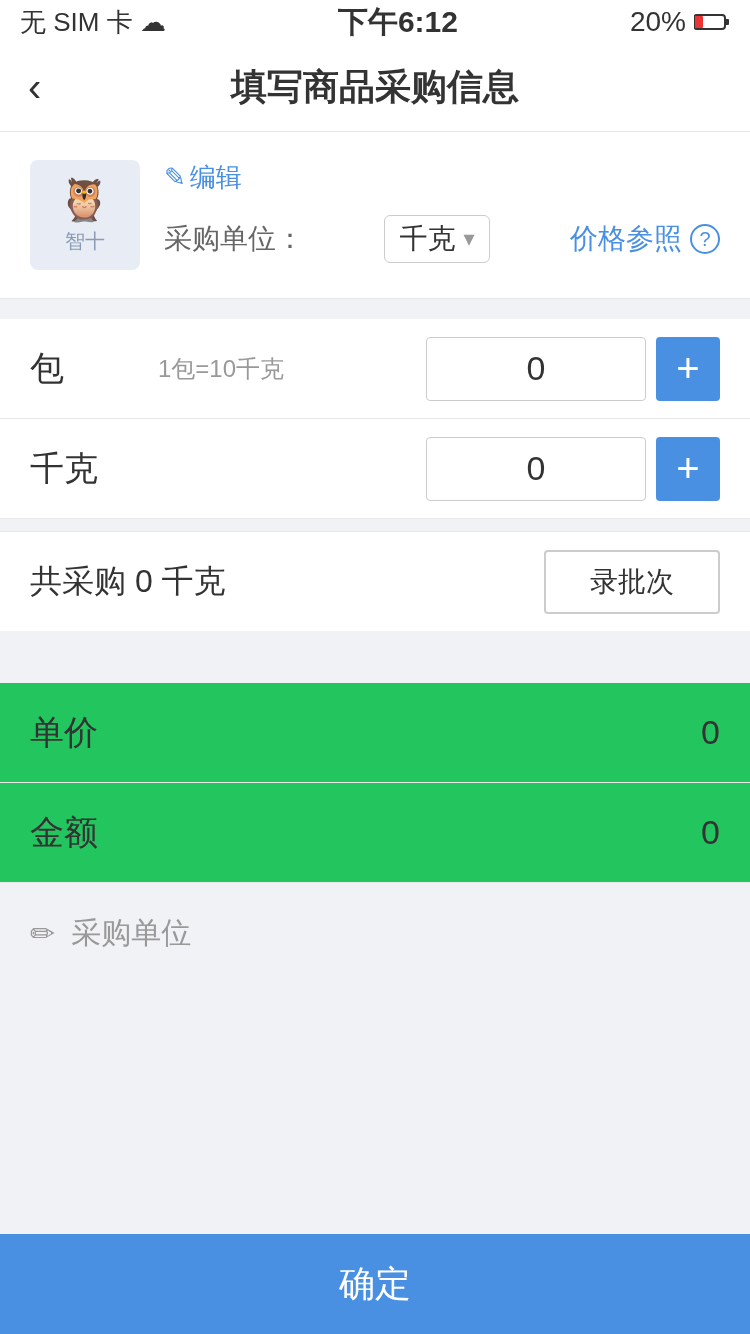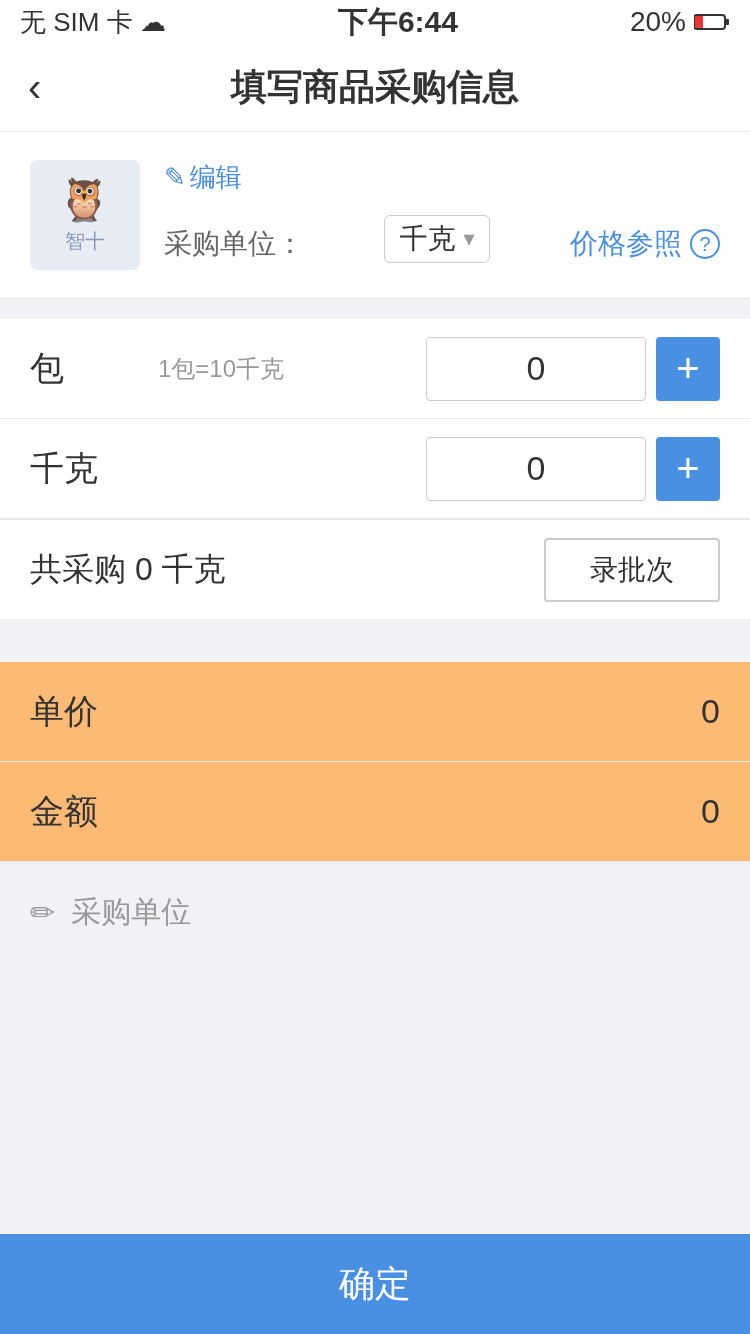--- a/index.html
+++ b/index.html
@@ -111,21 +111,21 @@
     .edit-link {
       font-size: 26px;
       color: #4a90e2;
       display: flex;
       align-items: center;
       gap: 4px;
       cursor: pointer;
     }
     .unit-row {
       display: flex;
-      align-items: flex-end;
+      align-items: center;
       justify-content: space-between;
       margin-top: 20px;
     }
     .unit-label {
       font-size: 28px;
       color: #666;
     }
     .unit-select {
       display: flex;
       align-items: center;
@@ -222,20 +222,21 @@
 
     
     .summary-row {
       display: flex;
       align-items: center;
       justify-content: space-between;
       padding: 16px 30px;
       height: 100px;
       background: #fff;
       border-top: 1px solid #e8e8e8;
+      margin-top: 12px;
     }
     .summary-text {
       font-size: 32px;
       color: #333;
     }
     .batch-btn {
       width: 176px;
       height: 64px;
       border: 2px solid #ccc;
       border-radius: 4px;
@@ -243,22 +244,22 @@
       font-size: 28px;
       color: #333;
       display: flex;
       align-items: center;
       justify-content: center;
       cursor: pointer;
     }
 
     
     .price-section {
-      background: #fdba74;
-      margin-top: 23px;
+      background: #22c55e;
+      margin-top: 32px;
     }
     .price-row {
       display: flex;
       align-items: center;
       justify-content: space-between;
       padding: 0 30px;
       height: 100px;
       border-bottom: 1px solid #e8e8e8;
     }
     .price-label {
@@ -313,21 +314,21 @@
       font-weight: 500;
     }
   </style>
 </head>
 <body>
 
 <div class="status-bar">
   <div class="status-left">
     <span>无 SIM 卡 ☁</span>
   </div>
-  <div class="status-center">下午6:44</div>
+  <div class="status-center">下午6:12</div>
   <div class="status-right">
     <span>20%</span>
     <span style="display:inline-flex;align-items:center;">
       <svg width="36" height="18" viewBox="0 0 36 18">
         <rect x="0" y="2" width="31" height="14" rx="3" ry="3" fill="none" stroke="#333" stroke-width="2"></rect>
         <rect x="31" y="6" width="4" height="6" rx="1" fill="#333"></rect>
         <rect x="1" y="3" width="8" height="12" rx="1" fill="#e33"></rect>
       </svg>
     </span>
   </div>

